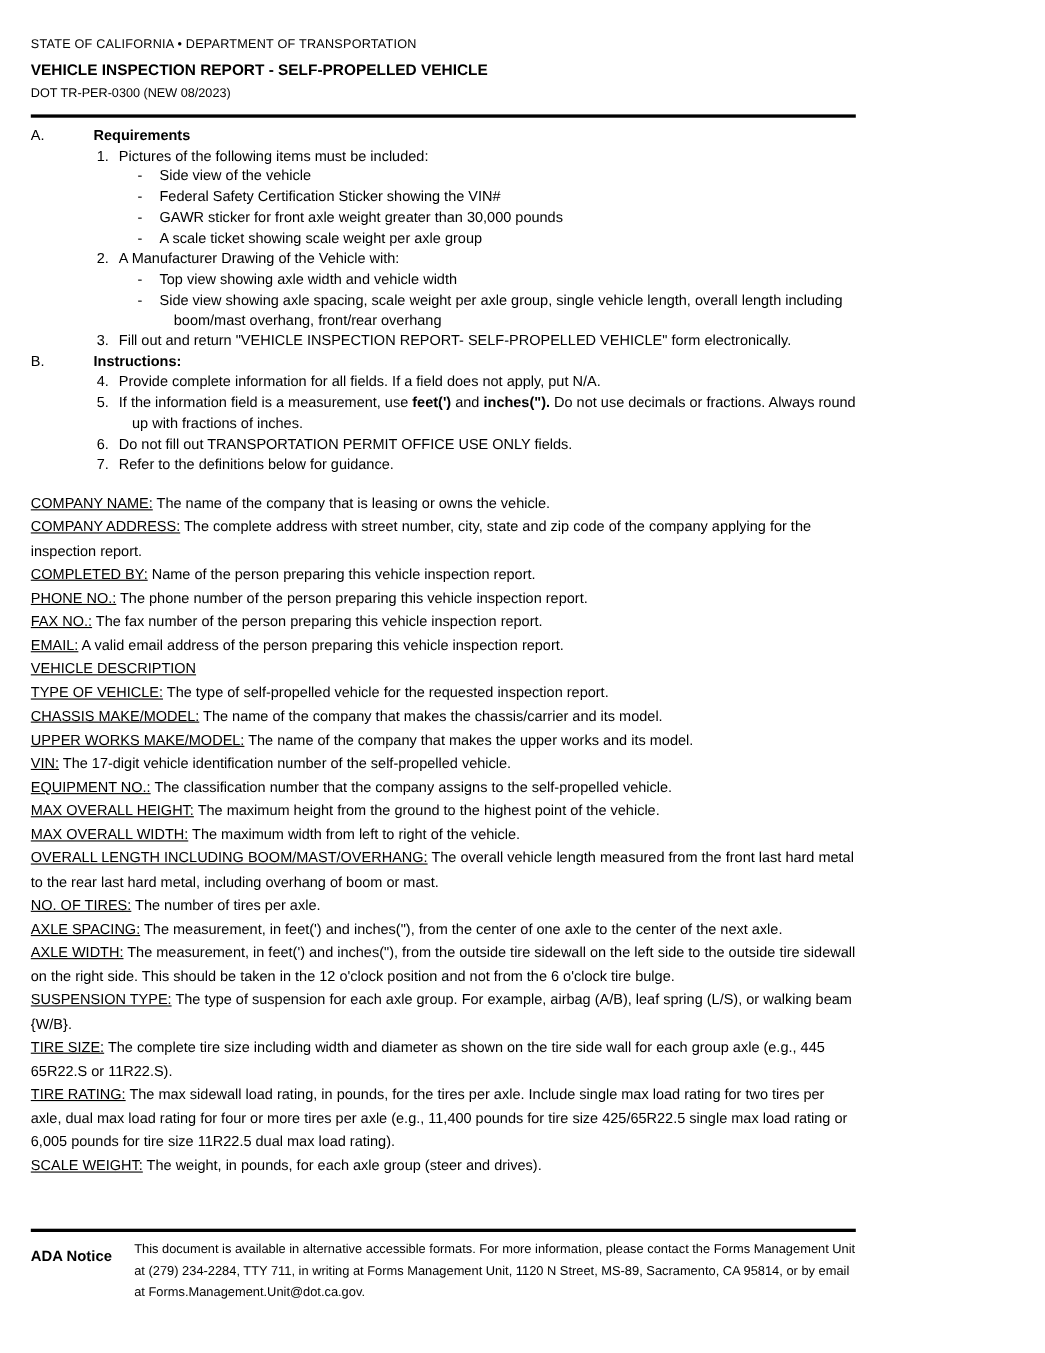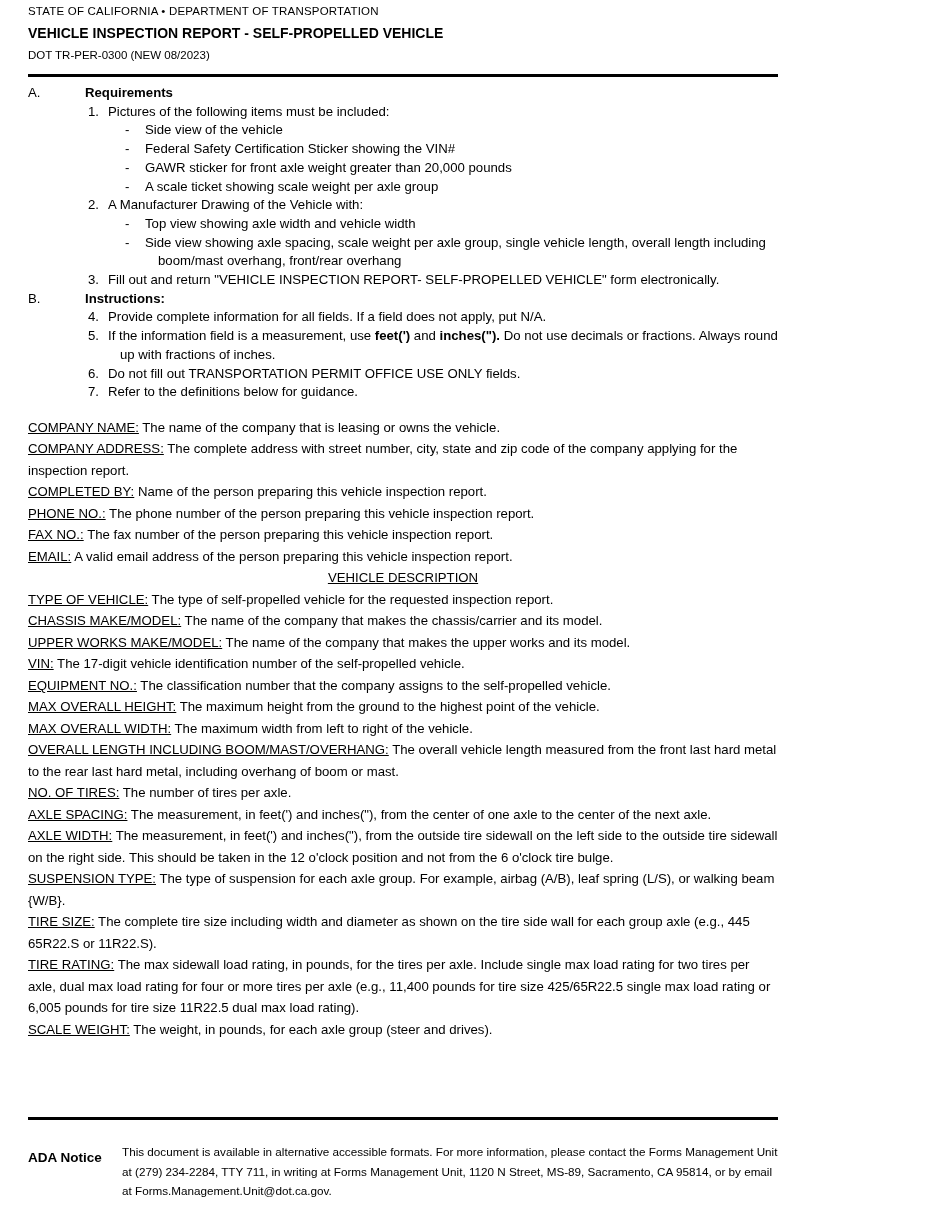--- a/index.html
+++ b/index.html
@@ -3,21 +3,21 @@
 <meta charset="utf-8">
 <style>
   * { margin: 0; padding: 0; box-sizing: border-box; }
   html, body { background: #ffffff; }
   body {
     width: 950px; height: 1230px;
     font-family: "Liberation Sans", "DejaVu Sans", sans-serif;
     color: #000;
     overflow: hidden;
   }
-  .page { position: relative; width: 808px; height: 1230px; padding: 4px 30px 0 28px; }
+  .page { position: relative; width: 808px; height: 1230px; padding: 34px 30px 0 28px; }
 
   
   .agency  { font-size: 11.5px; line-height: 14px; letter-spacing: .2px; }
   .title   { font-size: 14px; line-height: 20px; font-weight: 700; margin-top: 5px; }
   .formnum { font-size: 11.5px; line-height: 14px; margin-top: 5px; }
   .rule    { height: 3px; background: #000; margin-top: 12px; }
 
   
   .g-heading { margin-top: 17px; text-align: center; font-weight: 700; font-size: 13.5px; line-height: 16px; }
   .guidelines { margin-top: 7px; font-size: 13.2px; line-height: 18.7px; }
@@ -29,28 +29,28 @@
   .gi-text    { flex: 1; }
   .hang-in    { padding-left: 12px; text-indent: -12px; }
   .gsub       { display: flex; padding-left: 97px; }
   .gsub-dash  { width: 20px; flex: none; }
   .gsub-text  { width: 762px; padding-left: 13px; text-indent: -13px; }
 
   
   .defs { margin-top: 15px; font-size: 13.2px; line-height: 21.5px; }
   .def  { margin: 0; }
   .lbl  { text-decoration: underline; }
-  .vd-center  { text-align: center; }
+  .vd-center  { }
   .vd-heading { text-decoration: underline; }
   .cvc { font-family: "Liberation Serif", "DejaVu Serif", serif; font-size: 12.2px; }
 
   
   .footer  { position: absolute; top: 1117px; left: 28px; right: 30px; }
   .f-rule  { height: 3px; background: #000; }
-  .f-row   { display: flex; margin-top: 22px; }
+  .f-row   { display: flex; margin-top: 6px; }
   .f-label { width: 94px; flex: none; font-weight: 700; font-size: 13.5px; padding-top: 8px; }
   .f-text  { flex: 1; font-size: 11.7px; line-height: 19.5px; }
   b { font-weight: 700; }
 </style>
 </head>
 <body>
 
 <div class="page">
 
   <header>
@@ -75,21 +75,21 @@
     <div class="gsub">
       <span class="gsub-dash">-</span>
       <div class="gsub-text">Side view of the vehicle</div>
     </div>
     <div class="gsub">
       <span class="gsub-dash">-</span>
       <div class="gsub-text">Federal Safety Certification Sticker showing the VIN#</div>
     </div>
     <div class="gsub">
       <span class="gsub-dash">-</span>
-      <div class="gsub-text">GAWR sticker for front axle weight greater than 20,000 pounds</div>
+      <div class="gsub-text">GAWR sticker for front axle weight greater than 30,000 pounds</div>
     </div>
     <div class="gsub">
       <span class="gsub-dash">-</span>
       <div class="gsub-text">A scale ticket showing scale weight per axle group</div>
     </div>
 
     <div class="gi">
       <span class="gi-num">2.</span>
       <div class="gi-text">A Manufacturer Drawing of the Vehicle with:</div>
     </div>

